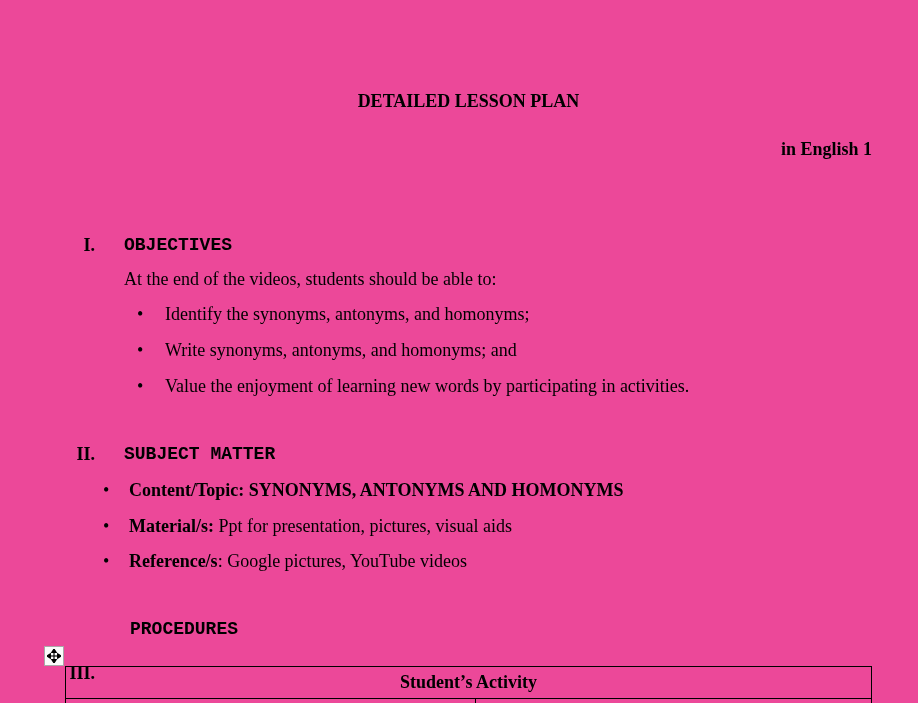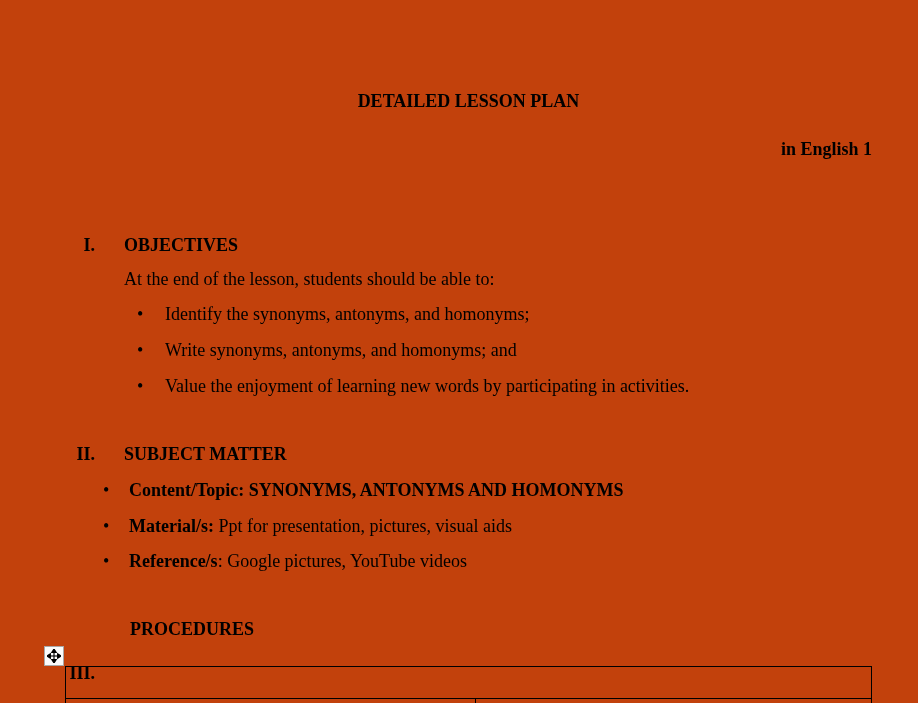--- a/index.html
+++ b/index.html
@@ -4,21 +4,21 @@
 <style>
   html, body {
     margin: 0;
     padding: 0;
     background: #ffffff;
   }
   .page {
     position: relative;
     width: 918px;
     height: 703px;
-    background: #c2410c;
+    background: #ec4899;
     font-family: "Liberation Serif", serif;
     font-size: 18px;
     color: #000000;
     overflow: hidden;
   }
   .line {
     position: absolute;
     white-space: nowrap;
     line-height: 20px;
   }
@@ -30,20 +30,21 @@
   }
   .numeral {
     left: 40px;
     width: 55px;
     text-align: right;
     font-weight: bold;
   }
   .heading-label {
     left: 124px;
     font-weight: bold;
+    font-family: Liberation Mono, monospace;
   }
   .bullet-row {
     display: flex;
     align-items: baseline;
   }
   .bullet-glyph {
     display: inline-block;
     flex: 0 0 auto;
   }
   .lvl1 { left: 137px; }
@@ -104,21 +105,21 @@
 </head>
 <body>
 
 <div class="page">
 
   <div class="line centered b" style="top:91px;">DETAILED LESSON PLAN</div>
   <div class="line centered b" style="top:139px;text-align:right;">in English 1</div>
 
   <div class="line numeral" style="top:235px;">I.</div>
   <div class="line heading-label" style="top:235px;">OBJECTIVES</div>
-  <div class="line" style="left:124px; top:269px;">At the end of the lesson, students should be able to:</div>
+  <div class="line" style="left:124px; top:269px;">At the end of the videos, students should be able to:</div>
 
   <div class="line bullet-row lvl1" style="top:304px;">
     <span class="bullet-glyph">•</span>
     <span>Identify the synonyms, antonyms, and homonyms;</span>
   </div>
   <div class="line bullet-row lvl1" style="top:340px;">
     <span class="bullet-glyph">•</span>
     <span>Write synonyms, antonyms, and homonyms; and</span>
   </div>
   <div class="line bullet-row lvl1" style="top:376px;">
@@ -153,20 +154,21 @@
         <polygon points="10,0 6.8,4.8 13.2,4.8"></polygon>
         <polygon points="10,20 6.8,15.2 13.2,15.2"></polygon>
         <polygon points="0,10 4.8,6.8 4.8,13.2"></polygon>
         <polygon points="20,10 15.2,6.8 15.2,13.2"></polygon>
       </g>
     </svg>
   </div>
 
   <div class="doc-table">
     <div class="header-row">
+      <div class="cell-right">Student’s Activity</div>
     </div>
     <div class="body-row">
       <div class="cell-left"></div>
       <div class="cell-right"></div>
     </div>
   </div>
 
 </div>
 
 </body></html>

